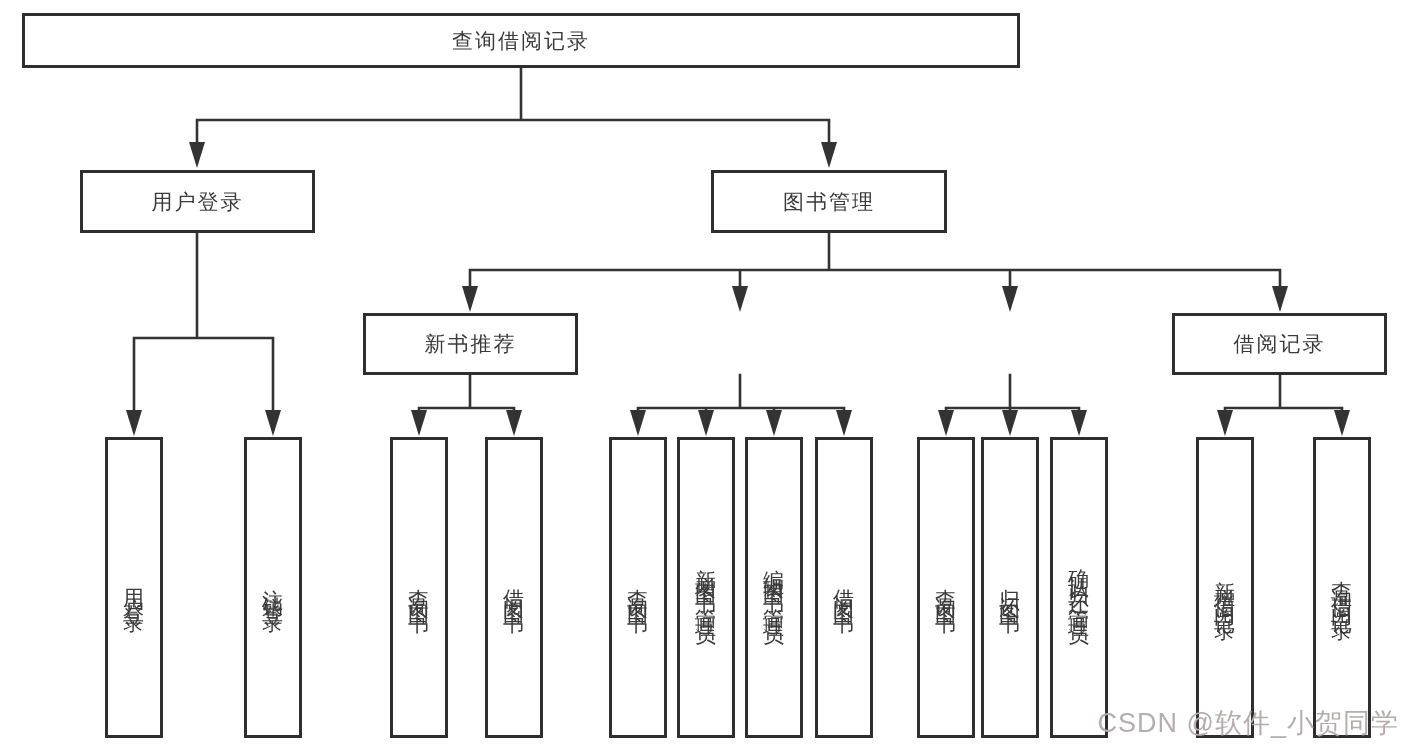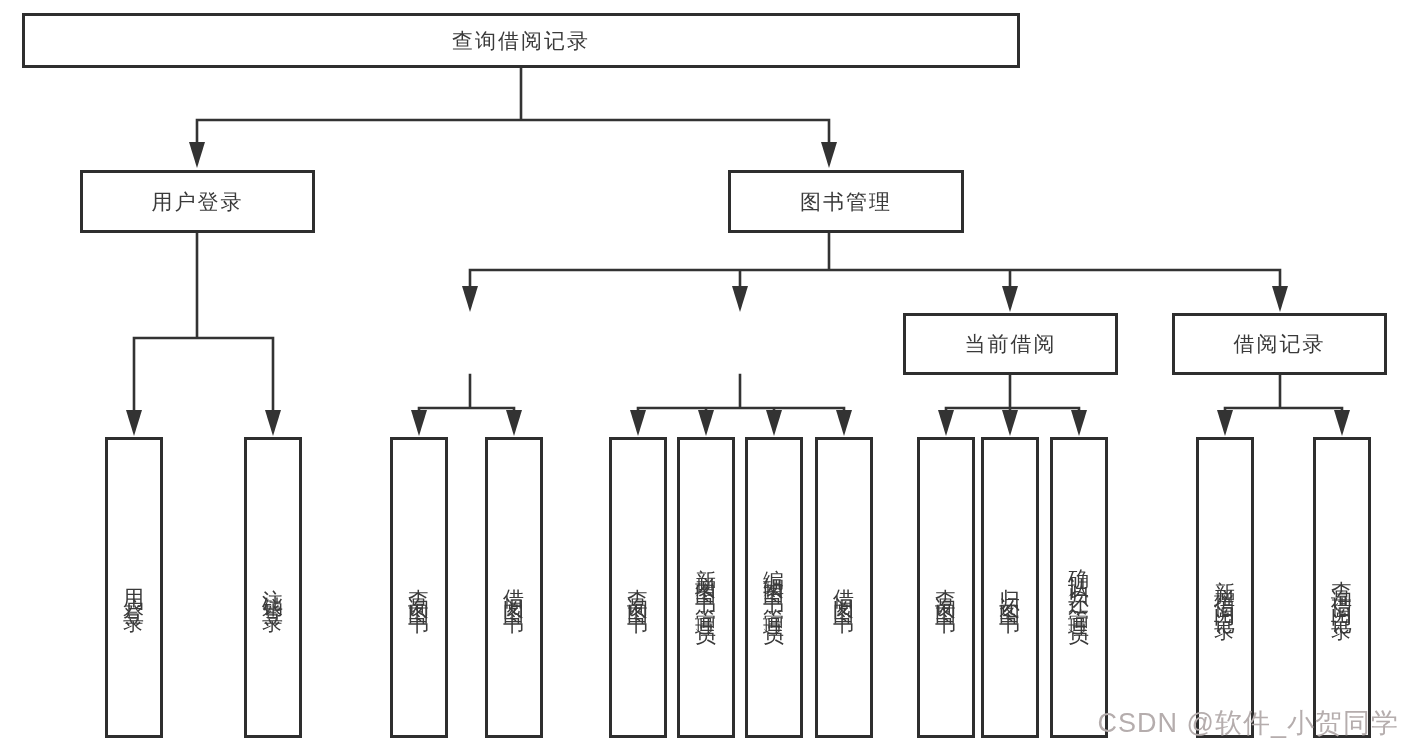--- a/index.html
+++ b/index.html
@@ -9,21 +9,21 @@
   }
   .connectors{position:absolute;left:0;top:0;z-index:0;}
   .box{
     position:absolute;background:#ffffff;border:3px solid #2e2e2e;box-sizing:border-box;
     display:flex;align-items:center;justify-content:center;
     color:#3a3a3a;z-index:1;
   }
   .h-label{font-size:21px;letter-spacing:2px;white-space:nowrap;}
   .root-box{left:22px;top:13px;width:998px;height:55px;}
   .lvl2-a{left:80px;top:170px;width:235px;height:63px;}
-  .lvl2-b{left:711px;top:170px;width:236px;height:63px;margin-left:17px;}
+  .lvl2-b{left:711px;top:170px;width:236px;height:63px;}
   .lvl3{top:313px;width:215px;height:62px;}
   .l3-1{left:363px;} .l3-2{left:633px;} .l3-3{left:903px;} .l3-4{left:1172px;}
   .leaf{
     top:437px;width:58px;height:301px;
     writing-mode:vertical-rl;text-orientation:mixed;
     font-size:21px;letter-spacing:8px;line-height:1;
   }
   .watermark{
     position:absolute;right:6px;bottom:6px;z-index:2;
     font-size:27px;color:#b5adad;letter-spacing:1px;white-space:nowrap;
@@ -72,21 +72,21 @@
       <polygon points="1217,410 1233,410 1225,436"></polygon>
       <polygon points="1334,410 1350,410 1342,436"></polygon>
     </g>
   </svg>
 
   <div class="box root-box h-label">查询借阅记录</div>
 
   <div class="box lvl2-a h-label">用户登录</div>
   <div class="box lvl2-b h-label">图书管理</div>
 
-  <div class="box lvl3 l3-3 h-label">当前借阅</div>
+  <div class="box lvl3 l3-1 h-label">新书推荐</div>
   <div class="box lvl3 l3-4 h-label">借阅记录</div>
 
   <div class="box leaf" style="left:105px">用户登录</div>
   <div class="box leaf" style="left:244px">注销登录</div>
 
   <div class="box leaf" style="left:390px">查询图书</div>
   <div class="box leaf" style="left:485px">借阅图书</div>
 
   <div class="box leaf" style="left:609px">查询图书</div>
   <div class="box leaf" style="left:677px">新增图书（管理员）</div>

